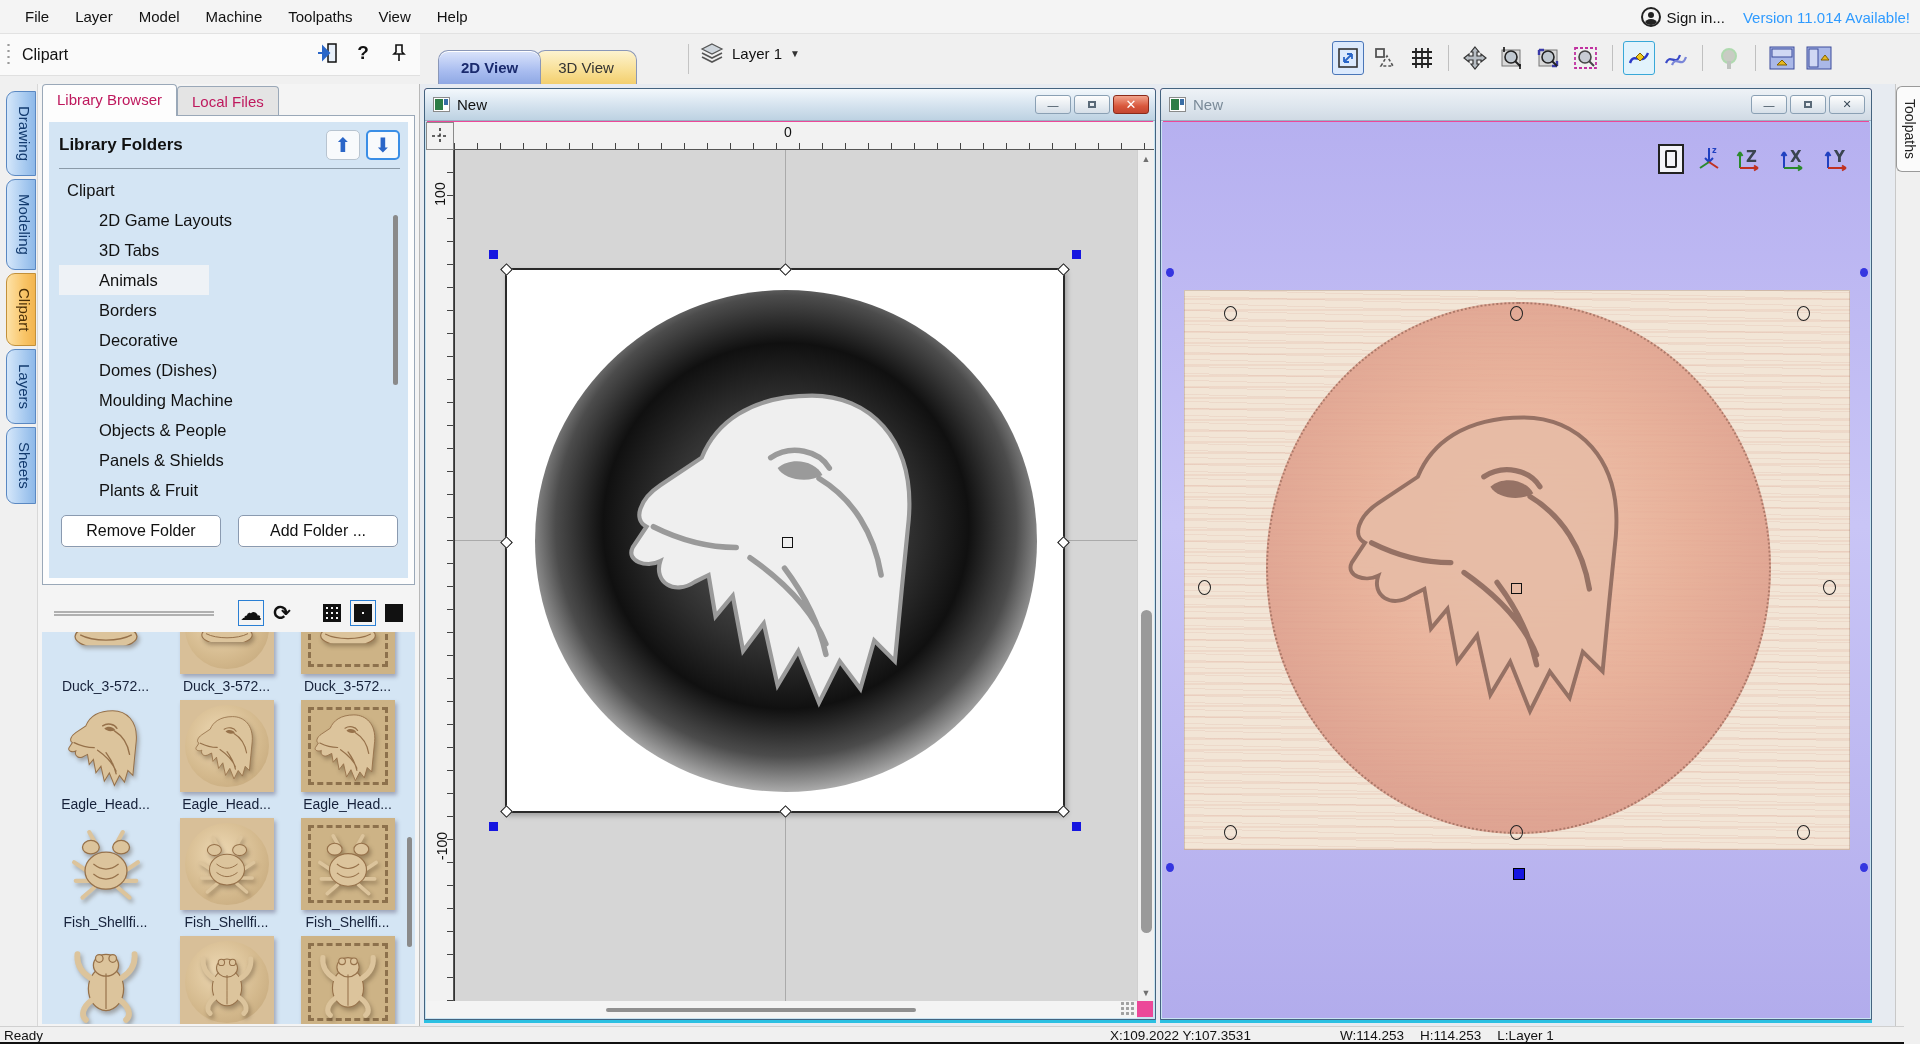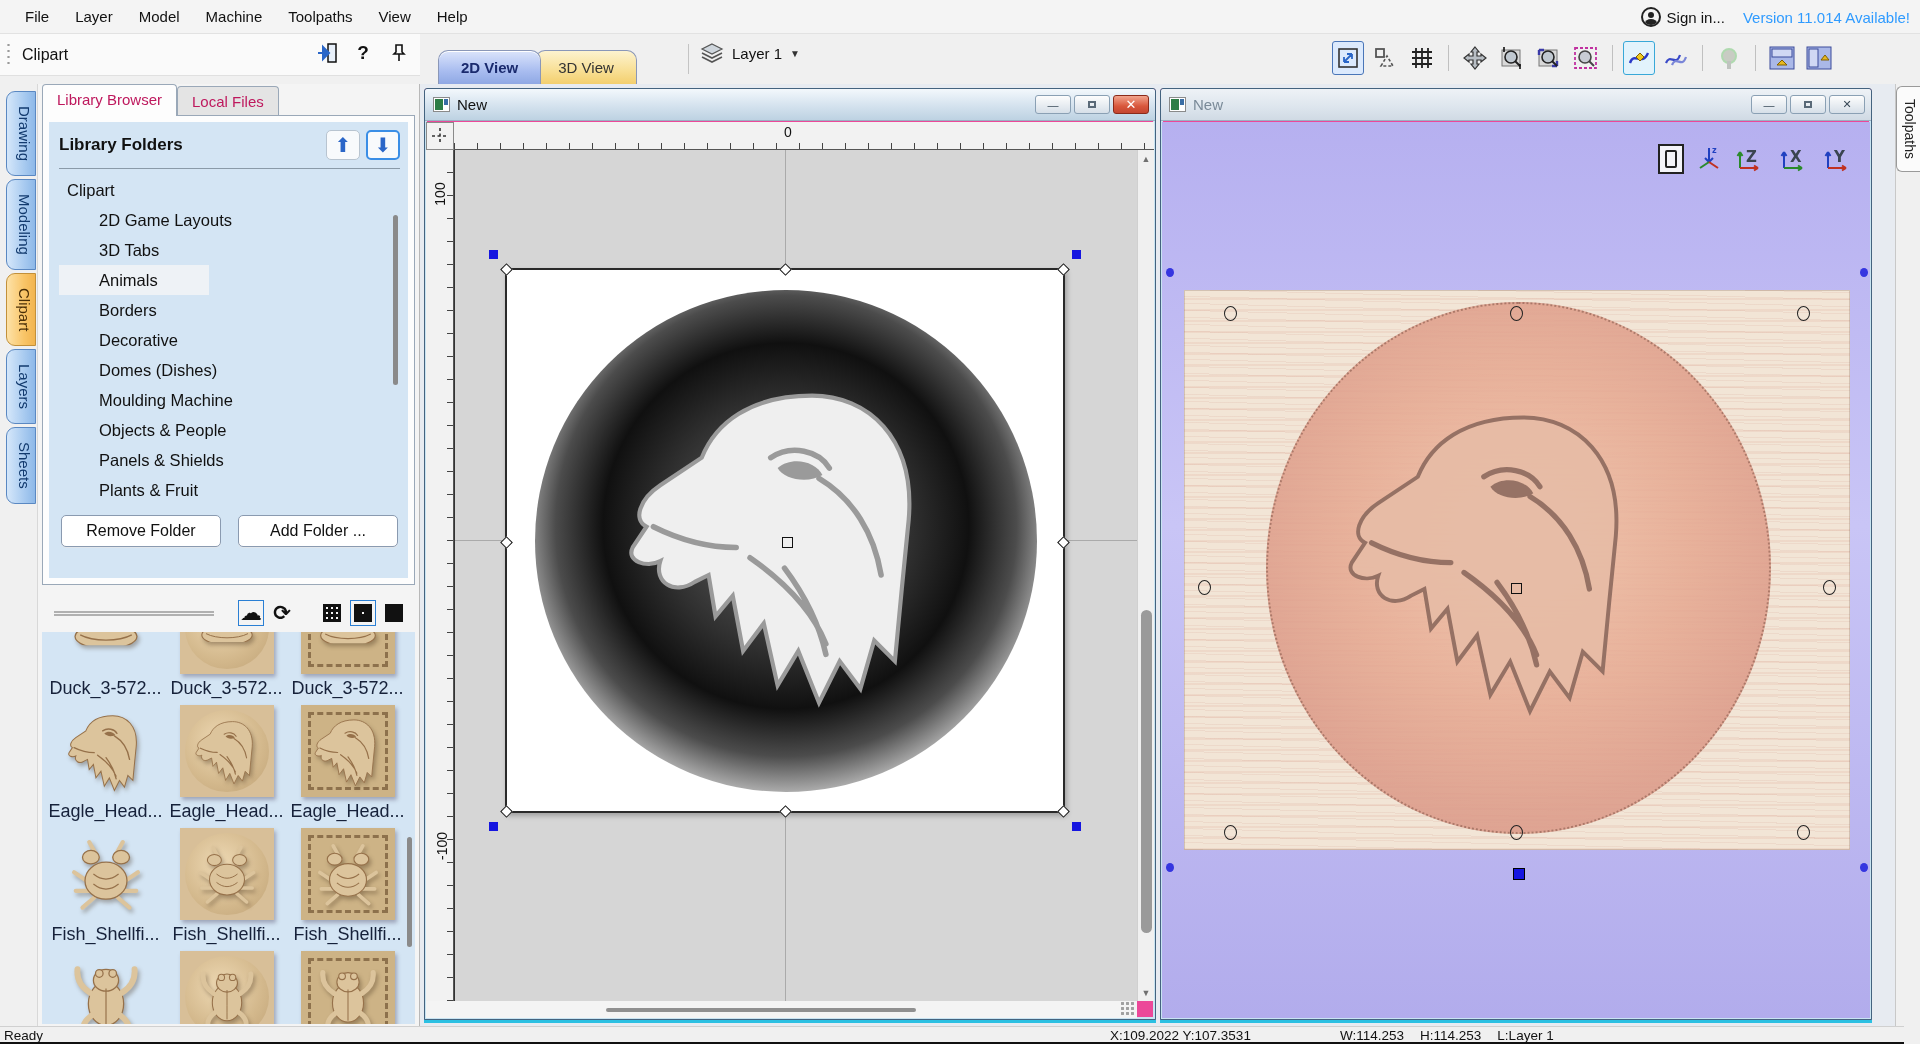--- a/index.html
+++ b/index.html
@@ -86,21 +86,21 @@
   .thumb-grid { display:grid; grid-template-columns:1fr 1fr 1fr; column-gap:6px; padding:0 10px 0 6px; margin-top:-56px; }
   .thumb-cell { display:flex; flex-direction:column; align-items:center; padding-top:6px; cursor:pointer; }
   .thumb-img { width:94px; height:92px; position:relative; display:flex; align-items:center; justify-content:center; }
   .thumb-img svg { width:86px; height:84px; filter:drop-shadow(2px 3px 2px rgba(60,40,20,.35)); }
   .v-dome { background:#d8bf98; box-shadow:2px 3px 4px rgba(60,50,80,.35); }
   .v-dome::before { content:""; position:absolute; inset:5px; border-radius:50%; background:radial-gradient(circle at 42% 38%,#eed9b4,#d3b88c 60%,#bfa276); }
   .v-dome svg { width:70px; height:70px; position:relative; }
   .v-plaque { background:#cdb386; box-shadow:2px 3px 4px rgba(60,50,80,.35); }
   .v-plaque::before { content:""; position:absolute; inset:7px; border:3px dashed rgba(90,60,30,.55); }
   .v-plaque svg { width:76px; height:74px; position:relative; }
-  .thumb-label { margin-top:4px; font-size:18px; color:#16213a; }
+  .thumb-label { margin-top:4px; font-size:14px; color:#16213a; }
   .thumbs-scroll { position:absolute; right:1px; top:0; width:9px; height:100%; }
   .thumbs-thumb { position:absolute; right:2px; top:205px; width:5px; height:110px; background:#8a8a8a; border-radius:3px; }
 
   
   .workspace { position:absolute; left:420px; top:84px; right:0; bottom:18px; background:#e7ebf1; }
 
   .mdi-window { position:absolute; border:1px solid #44637f; border-radius:3px 3px 0 0; box-shadow:inset 0 0 0 2px #c8e4f2, 0 3px 0 #2bc0e2; background:#ec4899; }
   .titlebar { height:32px; display:flex; align-items:center; padding:0 4px 0 8px; border-bottom:1px solid #9ab0c2; border-radius:3px 3px 0 0; }
   .titlebar.active { background:linear-gradient(180deg,#f3f8fc,#d4e2ee 55%,#bdd2e2); }
   .titlebar.inactive { background:linear-gradient(180deg,#eef2f6,#dee6ee 55%,#d0dae4); }

